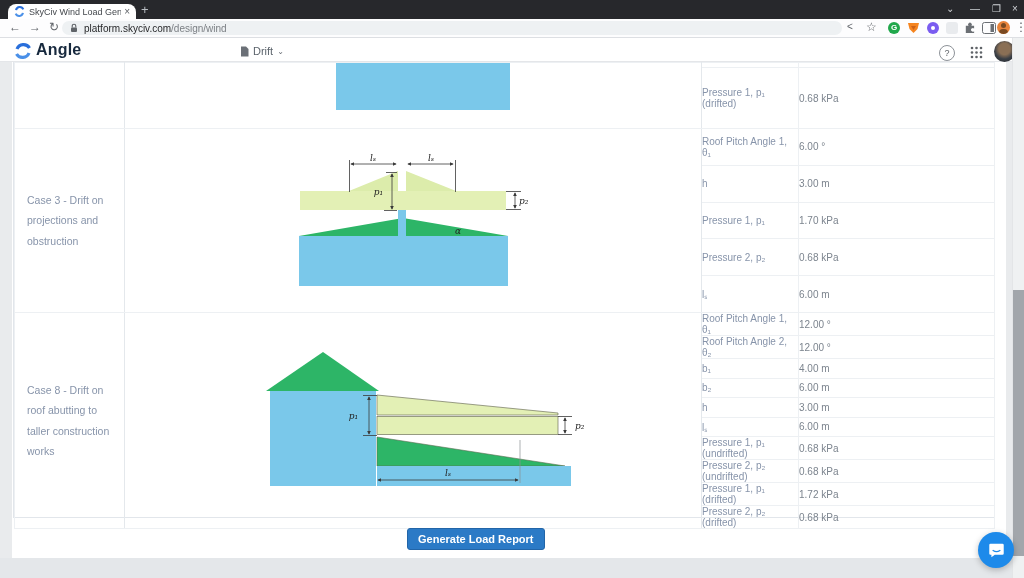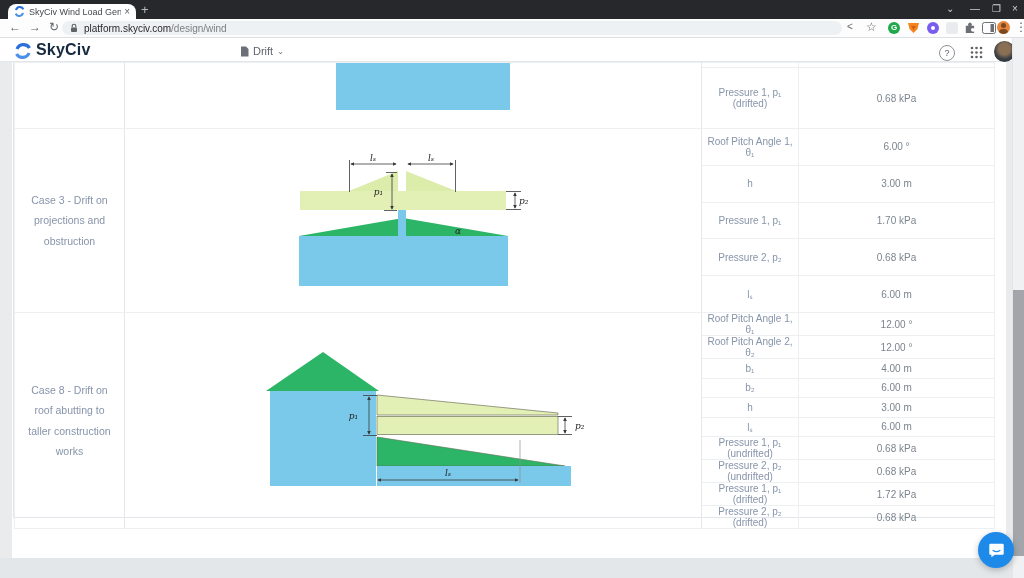--- a/index.html
+++ b/index.html
@@ -30,21 +30,21 @@
   .brand{left:36px;top:41px;font-size:16px;font-weight:bold;color:#17293e;letter-spacing:.2px;}
   .filemenu{left:240px;top:45px;font-size:11px;color:#5c646c;display:flex;align-items:center;gap:4px;}
   .helpc{left:939px;top:45px;width:14px;height:14px;border:1px solid #8d9298;border-radius:50%;
          font-size:9px;color:#5f6368;text-align:center;line-height:14px;}
 
   
   .page{left:12px;top:62px;width:994px;height:496px;background:#ffffff;}
   .card{left:13px;top:62px;width:982px;height:456px;background:#fff;
         border:1px solid #e2e6eb;border-top:none;box-sizing:border-box;}
   table.ptab{border-collapse:collapse;table-layout:fixed;width:980px;}
-  table.ptab td{border:1px solid #edf0f3;vertical-align:middle;text-align:center;overflow:hidden;padding:0;}
+  table.ptab td{border:1px solid #edf0f3;vertical-align:middle;overflow:hidden;padding:0;}
   td.case-td{border-right:1px solid #e4e8ec !important;font-size:10.5px;color:#8794aa;
              line-height:1.95;padding:16px 12px !important;}
   td.fig-td{border-right:1px solid #e4e8ec !important;}
   td.p-td{border-right:1px solid #edf0f3;font-size:10px;color:#8794aa;}
   td.v-td{font-size:10px;color:#7c848e;}
   tr.rh-s{height:5px;}  tr.rh-a{height:60px;}  tr.rh-b{height:36.8px;}  tr.rh-c{height:19.5px;}
   svg.fig{display:block;}
 
   .btnrow{left:407px;top:528px;display:flex;gap:6px;}
   .btn{background:#2b7ac6;border:1px solid #2265a8;color:#fff;font-size:11px;font-weight:bold;
@@ -114,21 +114,21 @@
   <div style="width:5px;height:5px;background:#7a4a22;border-radius:50%;margin:2px auto 0;"></div>
   <div style="width:9px;height:5px;background:#7a4a22;border-radius:4px 4px 0 0;margin:1px auto 0;"></div>
 </div>
 <span class="abs navic" style="left:1015px;top:21px;">⋮</span>
 
 <div class="abs appheader"></div>
 <svg class="abs" style="left:14px;top:42px;" width="18" height="18" viewBox="0 0 18 18">
   <path d="M15.5 6 A7 7 0 0 0 3 7" fill="none" stroke="#2a6fdb" stroke-width="3.2"></path>
   <path d="M2.5 12 A7 7 0 0 0 15 11" fill="none" stroke="#4a90e8" stroke-width="3.2"></path>
 </svg>
-<span class="abs brand">SkyCiv</span>
+<span class="abs brand">Angle</span>
 <div class="abs filemenu">
   <svg width="9" height="11" viewBox="0 0 9 11">
     <path d="M1,0.5 h5 l2.5,2.5 v7.5 h-7.5 z" fill="#6b7077"></path>
   </svg>
   <span>Drift</span>
   <span style="font-size:8px;color:#6b7077;">⌄</span>
 </div>
 <div class="abs helpc">?</div>
 <svg class="abs" style="left:970px;top:46px;" width="13" height="13" viewBox="0 0 13 13">
   <g fill="#5f6368">
@@ -300,20 +300,21 @@
         </tr>
   <tr class="rh-c">
           <td class="p-td">Pressure 2, p₂ (drifted)</td>
       <td class="v-td">0.68 kPa</td>
         </tr>
 </tbody>
     </table>
 </div>
 
 <div class="abs btnrow">
+  <button class="btn">Generate Load Report</button>
 </div>
 
 <div class="abs footer"></div>
 
 <div class="abs sbtrack"></div>
 <div class="abs sbthumb"></div>
 
 <div class="abs intercom">
   <svg width="17" height="17" viewBox="0 0 20 20">
     <path d="M3,2 h14 a1.5,1.5 0 0 1 1.5,1.5 v10 a1.5,1.5 0 0 1 -1.5,1.5 h-9 l-4,3 v-3 h-1 a1.5,1.5 0 0 1 -1.5,-1.5 v-10 a1.5,1.5 0 0 1 1.5,-1.5 z" fill="#ffffff"></path>

